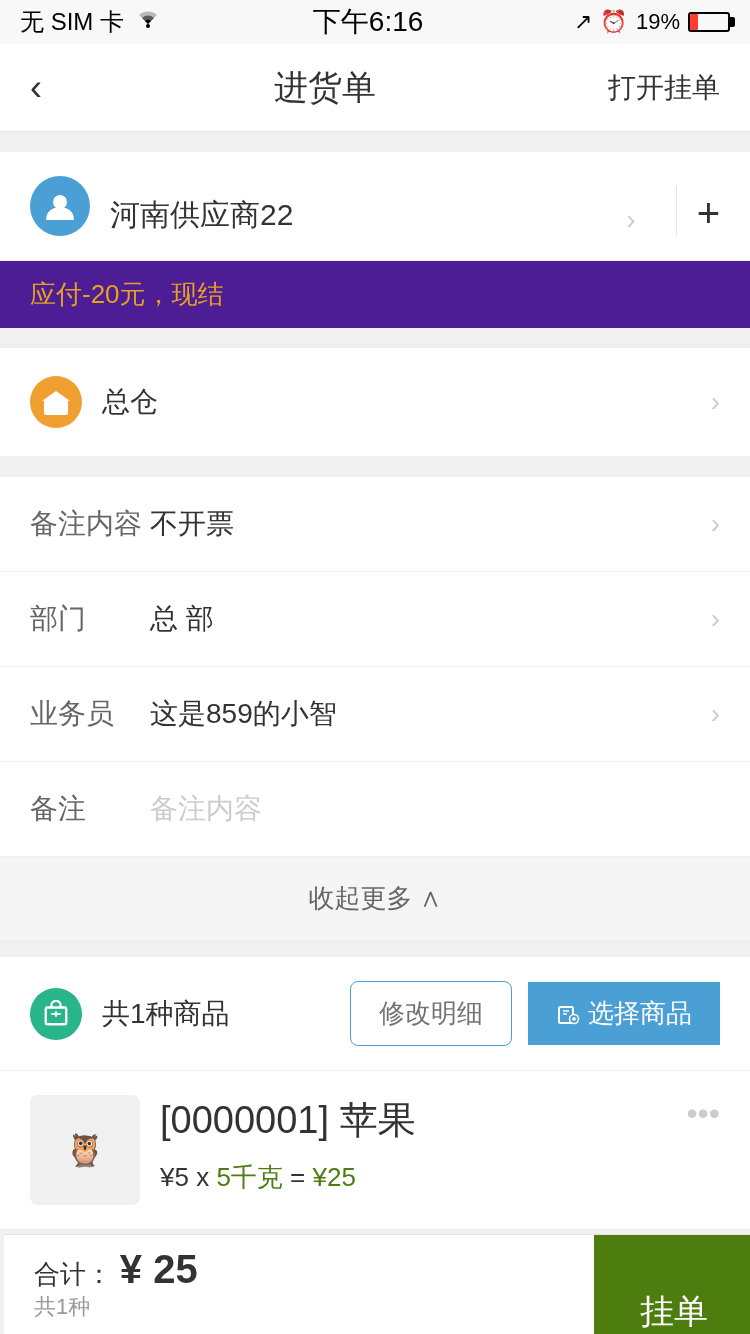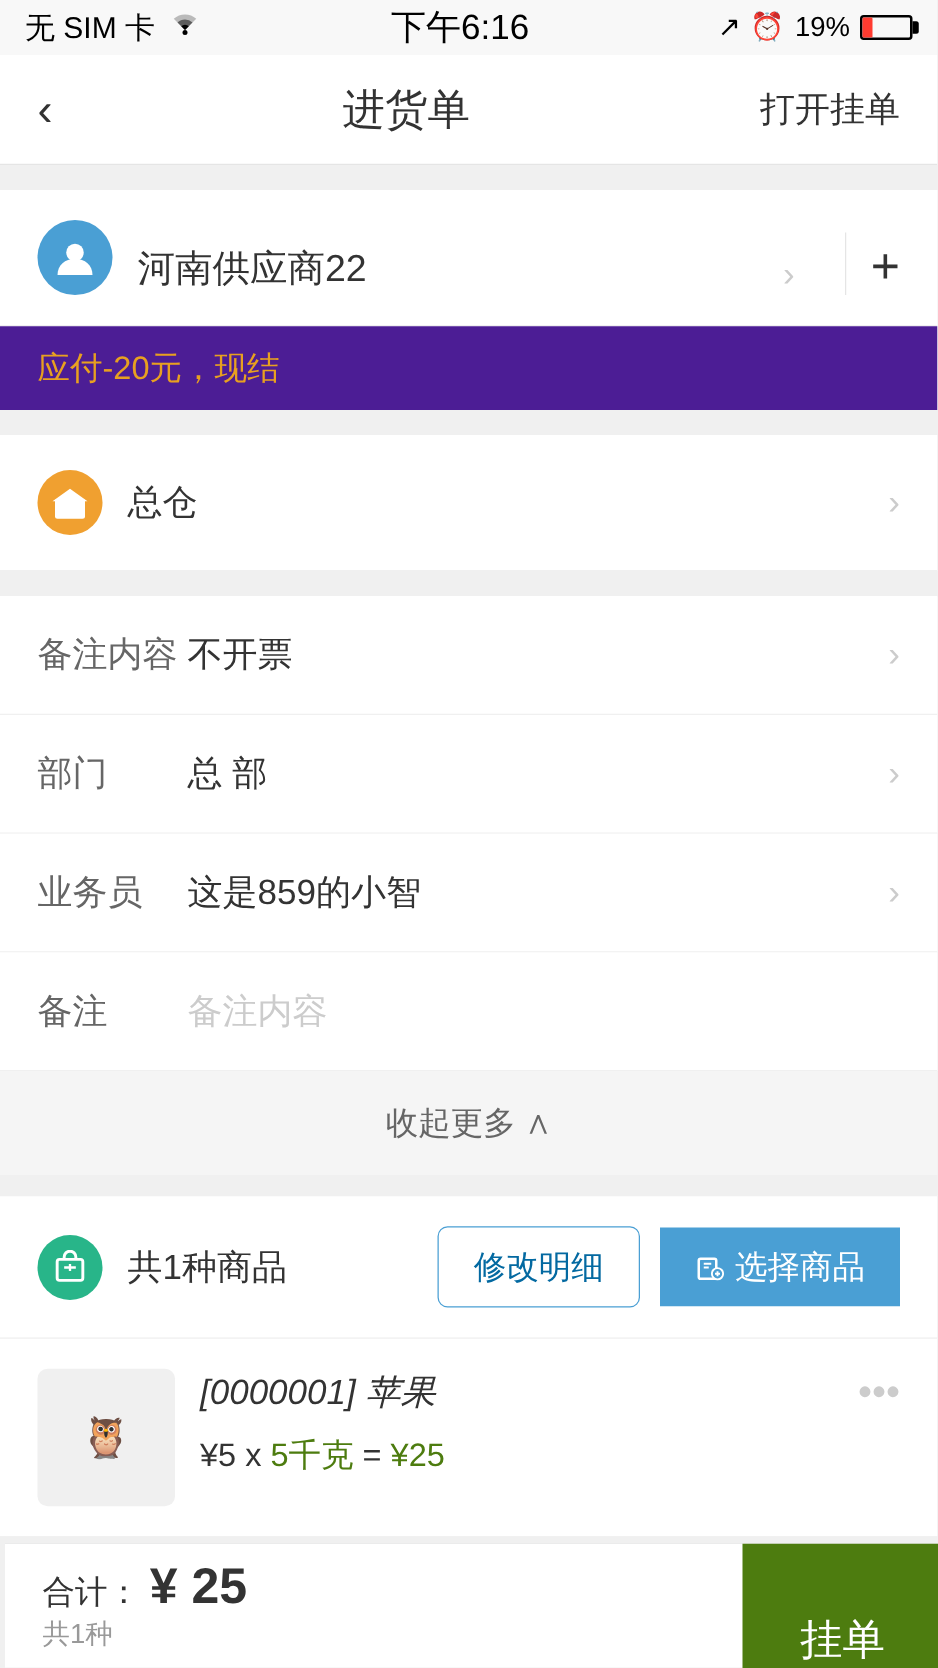--- a/index.html
+++ b/index.html
@@ -181,21 +181,21 @@
       display: flex; align-items: center; justify-content: center;
       margin-right: 20px; flex-shrink: 0;
     }
     .products-count {
       flex: 1;
       font-size: 28px;
       color: #333;
     }
     .btn-outline {
       border: 1px solid #4a9fd4;
-      color: #0369a1;
+      color: #737373;
       background: #fff;
       border-radius: 8px;
       padding: 14px 28px;
       font-size: 26px;
       margin-right: 16px;
     }
     .btn-primary {
       background: #4a9fd4;
       color: #fff;
       border: none;
@@ -222,24 +222,23 @@
       margin-right: 20px;
       flex-shrink: 0;
       display: flex;
       align-items: center;
       justify-content: center;
     }
     .product-info {
       flex: 1;
     }
     .product-name {
-      font-size: 28px;
+      font-size: 38px;
       color: #333;
       margin-bottom: 14px;
-      font-style: italic;
     }
     .product-price {
       font-size: 26px;
       color: #333;
     }
     .product-price .highlight {
       color: #4d7c0f;
     }
     .product-more {
       color: #ccc;

